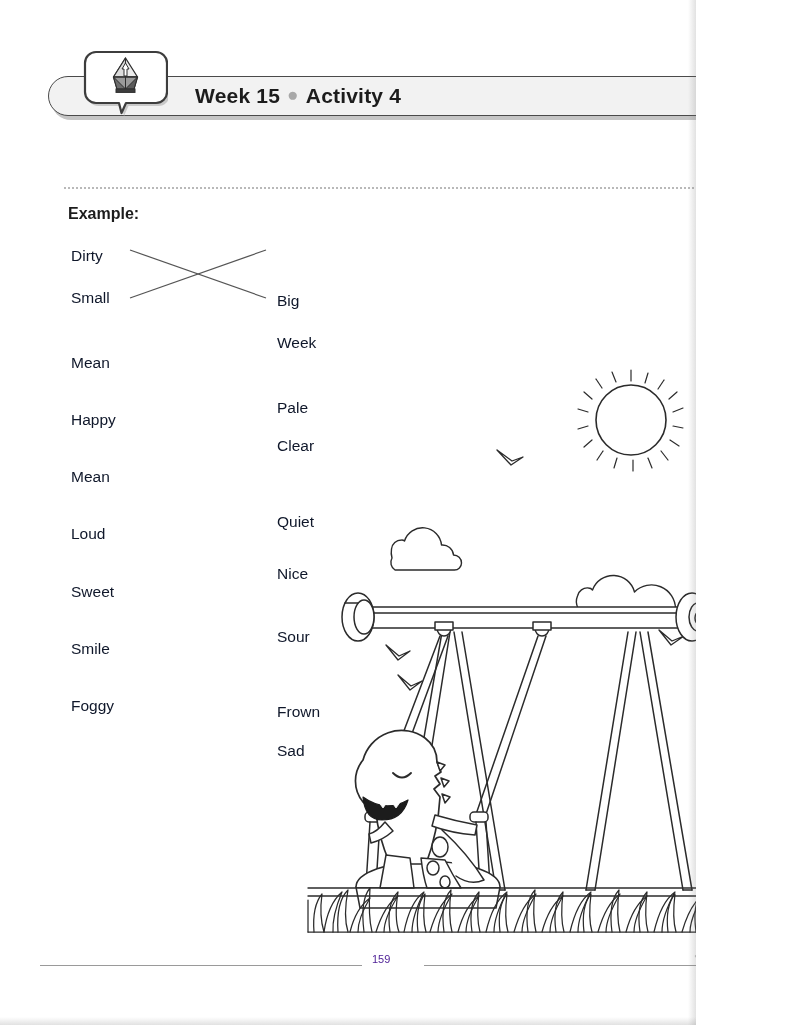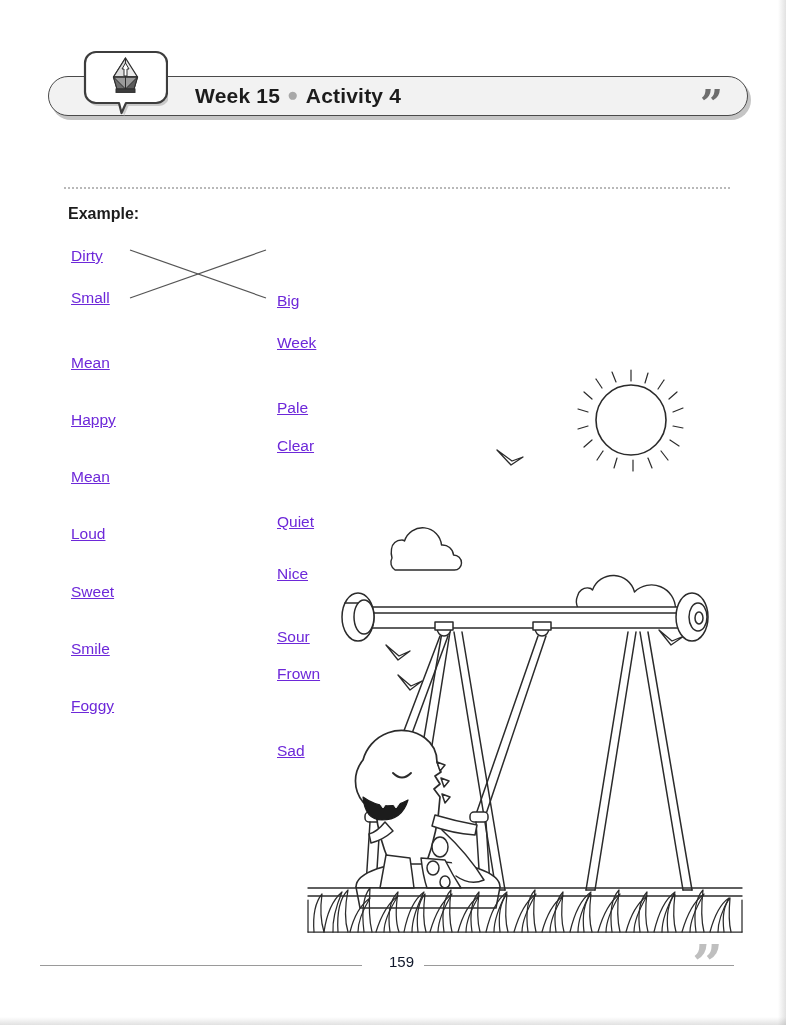--- a/index.html
+++ b/index.html
@@ -5,21 +5,21 @@
   html, body {
     margin: 0;
     padding: 0;
     background: #ffffff;
   }
   body {
     font-family: "Liberation Sans", sans-serif;
   }
   #page {
     position: relative;
-    width: 786px;
+    width: 696px;
     height: 1025px;
     background: #ffffff;
     overflow: hidden;
     box-sizing: border-box;
   }
   
   #page-shadow-right {
     position: absolute;
     top: 0; right: 0;
     width: 8px; height: 1025px;
@@ -107,23 +107,22 @@
     left: 68px; top: 205px;
     font-size: 16px;
     font-weight: bold;
     color: #1c1c1c;
   }
 
   
   .word {
     position: absolute;
     font-size: 15.5px;
-    color: #6d28d9;
+    color: #0f172a;
     white-space: nowrap;
-    text-decoration: underline;
   }
   .word.left  { left: 71px; }
   .word.right { left: 277px; margin-top: 45px; }
 
   #example-lines {
     position: absolute;
     left: 0; top: 0;
     width: 786px; height: 1025px;
     pointer-events: none;
   }
@@ -145,23 +144,23 @@
   #footer-rule-right {
     position: absolute;
     left: 424px; top: 965px;
     width: 310px; height: 0;
     border-top: 1px solid #9a9a9a;
   }
   #page-number {
     position: absolute;
     left: 372px; top: 953px;
     width: 42px;
-    text-align: right;
-    font-size: 15px;
-    color: #0f172a;
+    text-align: left;
+    font-size: 11px;
+    color: #4c1d95;
   }
   #footer-quote {
     position: absolute;
     left: 692px; top: 938px;
     font-size: 54px;
     line-height: 54px;
     font-weight: bold;
     color: #bfbfbf;
     font-family: "DejaVu Serif", serif;
     user-select: none;
@@ -224,21 +223,21 @@
   <div class="word left" style="top:525px">Loud</div>
   <div class="word left" style="top:583px">Sweet</div>
   <div class="word left" style="top:640px">Smile</div>
   <div class="word left" style="top:697px">Foggy</div>
 
   <div class="word right" style="top:354px">Pale</div>
   <div class="word right" style="top:392px">Clear</div>
   <div class="word right" style="top:468px">Quiet</div>
   <div class="word right" style="top:520px">Nice</div>
   <div class="word right" style="top:583px">Sour</div>
-  <div class="word right" style="top:620px">Frown</div>
+  <div class="word right" style="top:658px">Frown</div>
   <div class="word right" style="top:697px">Sad</div>
 
   <svg id="illustration" viewBox="0 0 470 575">
     <g fill="none" stroke="#2b2b2b" stroke-width="1.5" stroke-linecap="round" stroke-linejoin="round">
 
       <g>
         <circle cx="341" cy="60" r="35" stroke-width="1.6"></circle>
         <g stroke-width="1.2">
           <line x1="341" y1="10" x2="341" y2="21"></line>
           <line x1="358" y1="13" x2="355" y2="23"></line>

